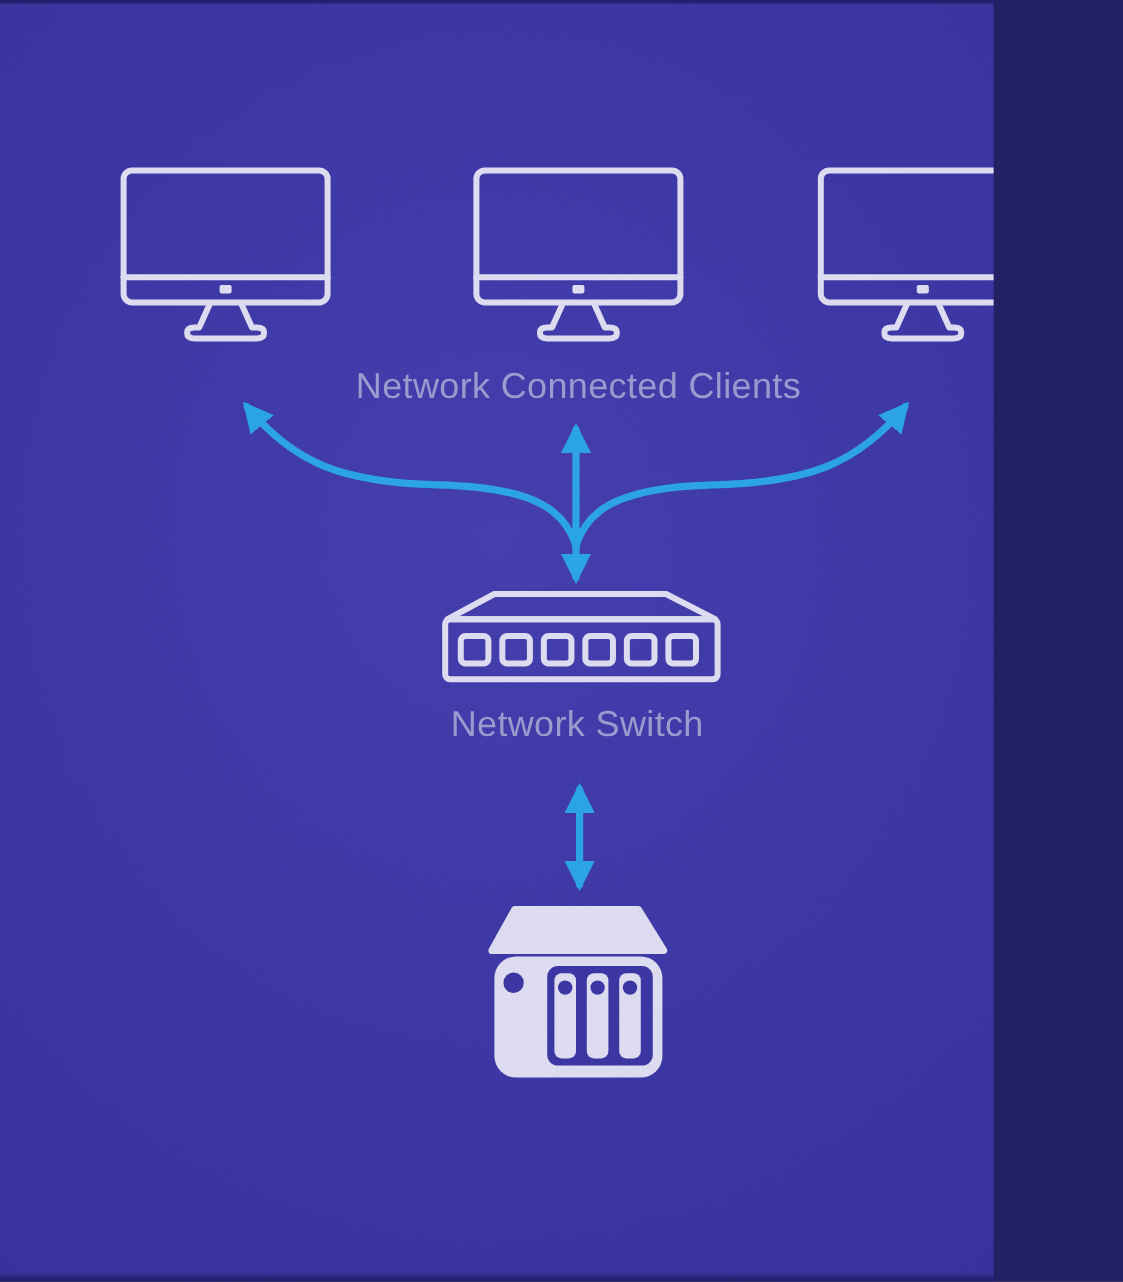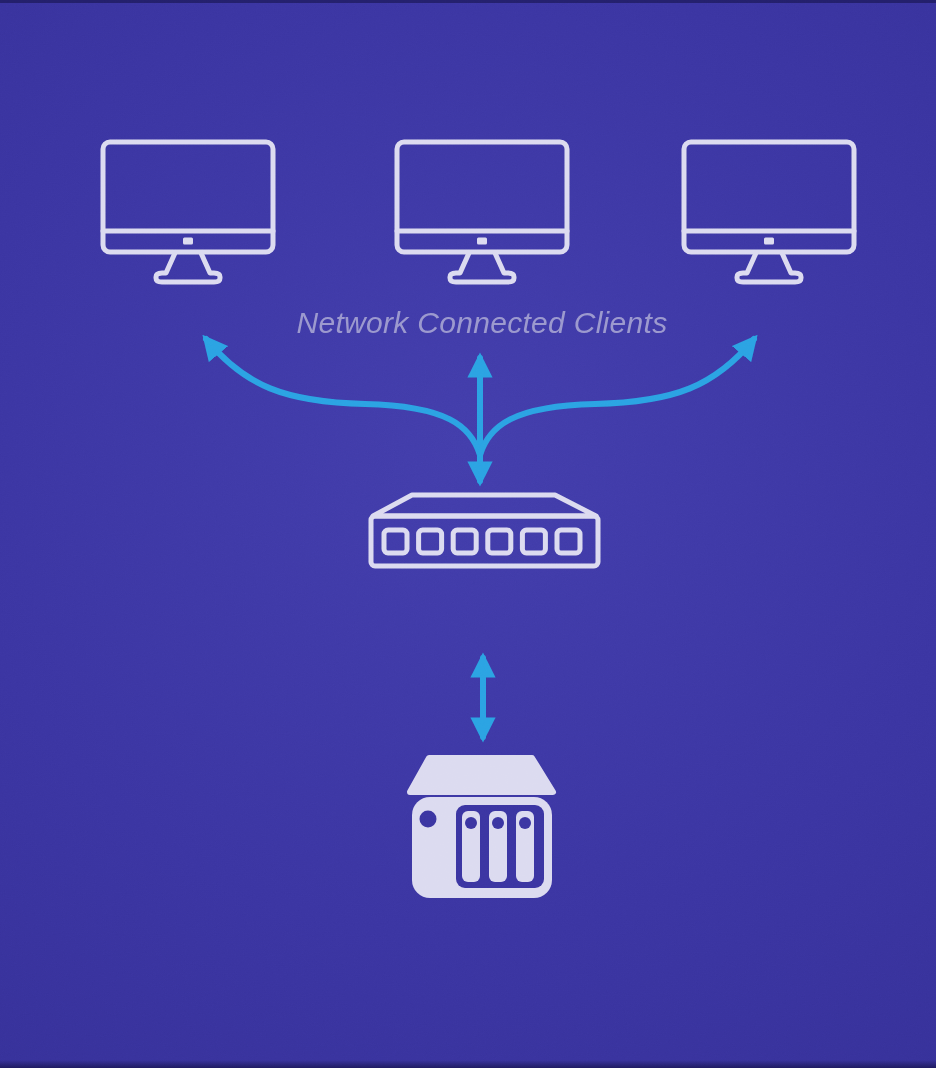--- a/index.html
+++ b/index.html
@@ -1,19 +1,18 @@
 <!DOCTYPE html>
 <html><head>
 <meta charset="utf-8">
 <style>
   html,body{margin:0;padding:0;background:#232063;font-family:"Liberation Sans",sans-serif;}
   .stage{
-    position:relative;width:936px;height:1068px;overflow:hidden;
+    position:relative;width:828px;height:1068px;overflow:hidden;
     background:radial-gradient(115% 95% at 50% 42%, #433eac 0%, #3b35a2 48%, #332e93 100%);
-    font-style:italic;
   }
   .noise{position:absolute;inset:0;pointer-events:none;mix-blend-mode:overlay;}
   .edge{position:absolute;left:0;right:0;pointer-events:none;}
   .edge.top{top:0;height:3px;background:rgba(14,11,58,.5);}
   .edge.bottom{bottom:0;height:8px;background:linear-gradient(to bottom,rgba(14,11,58,0),rgba(14,11,58,.6));}
   .icon-wrap{position:absolute;}
   .monitor{top:139px;width:176px;height:150px;}
   .monitor.m1{left:100px;}
   .monitor.m2{left:394px;}
   .monitor.m3{left:681px;}
@@ -76,20 +75,21 @@
     <path d="M55 5 L198 5 L239 26 L16 26 Z"></path>
     <rect x="14" y="26" width="227" height="50" rx="4"></rect>
     <rect x="27" y="40" width="23" height="23" rx="4"></rect>
     <rect x="61.6" y="40" width="23" height="23" rx="4"></rect>
     <rect x="96.2" y="40" width="23" height="23" rx="4"></rect>
     <rect x="130.8" y="40" width="23" height="23" rx="4"></rect>
     <rect x="165.4" y="40" width="23" height="23" rx="4"></rect>
     <rect x="200" y="40" width="23" height="23" rx="4"></rect>
   </svg>
 
+  <div class="label switch">Network Switch</div>
 
   <svg class="vert-arrow" width="26" height="108" viewBox="0 0 26 108" fill="none">
     <defs>
       <marker id="ah2" viewBox="0 0 9 9" refX="7" refY="4.5" markerWidth="4.2" markerHeight="4.2" markerUnits="strokeWidth" orient="auto-start-reverse">
         <path d="M0 0 L9 4.5 L0 9 Z" fill="#2ba3e3"></path>
       </marker>
     </defs>
     <path d="M13 13 L13 92" stroke="#2ba3e3" stroke-width="6" stroke-linecap="round" marker-start="url(#ah2)" marker-end="url(#ah2)"></path>
   </svg>
 

